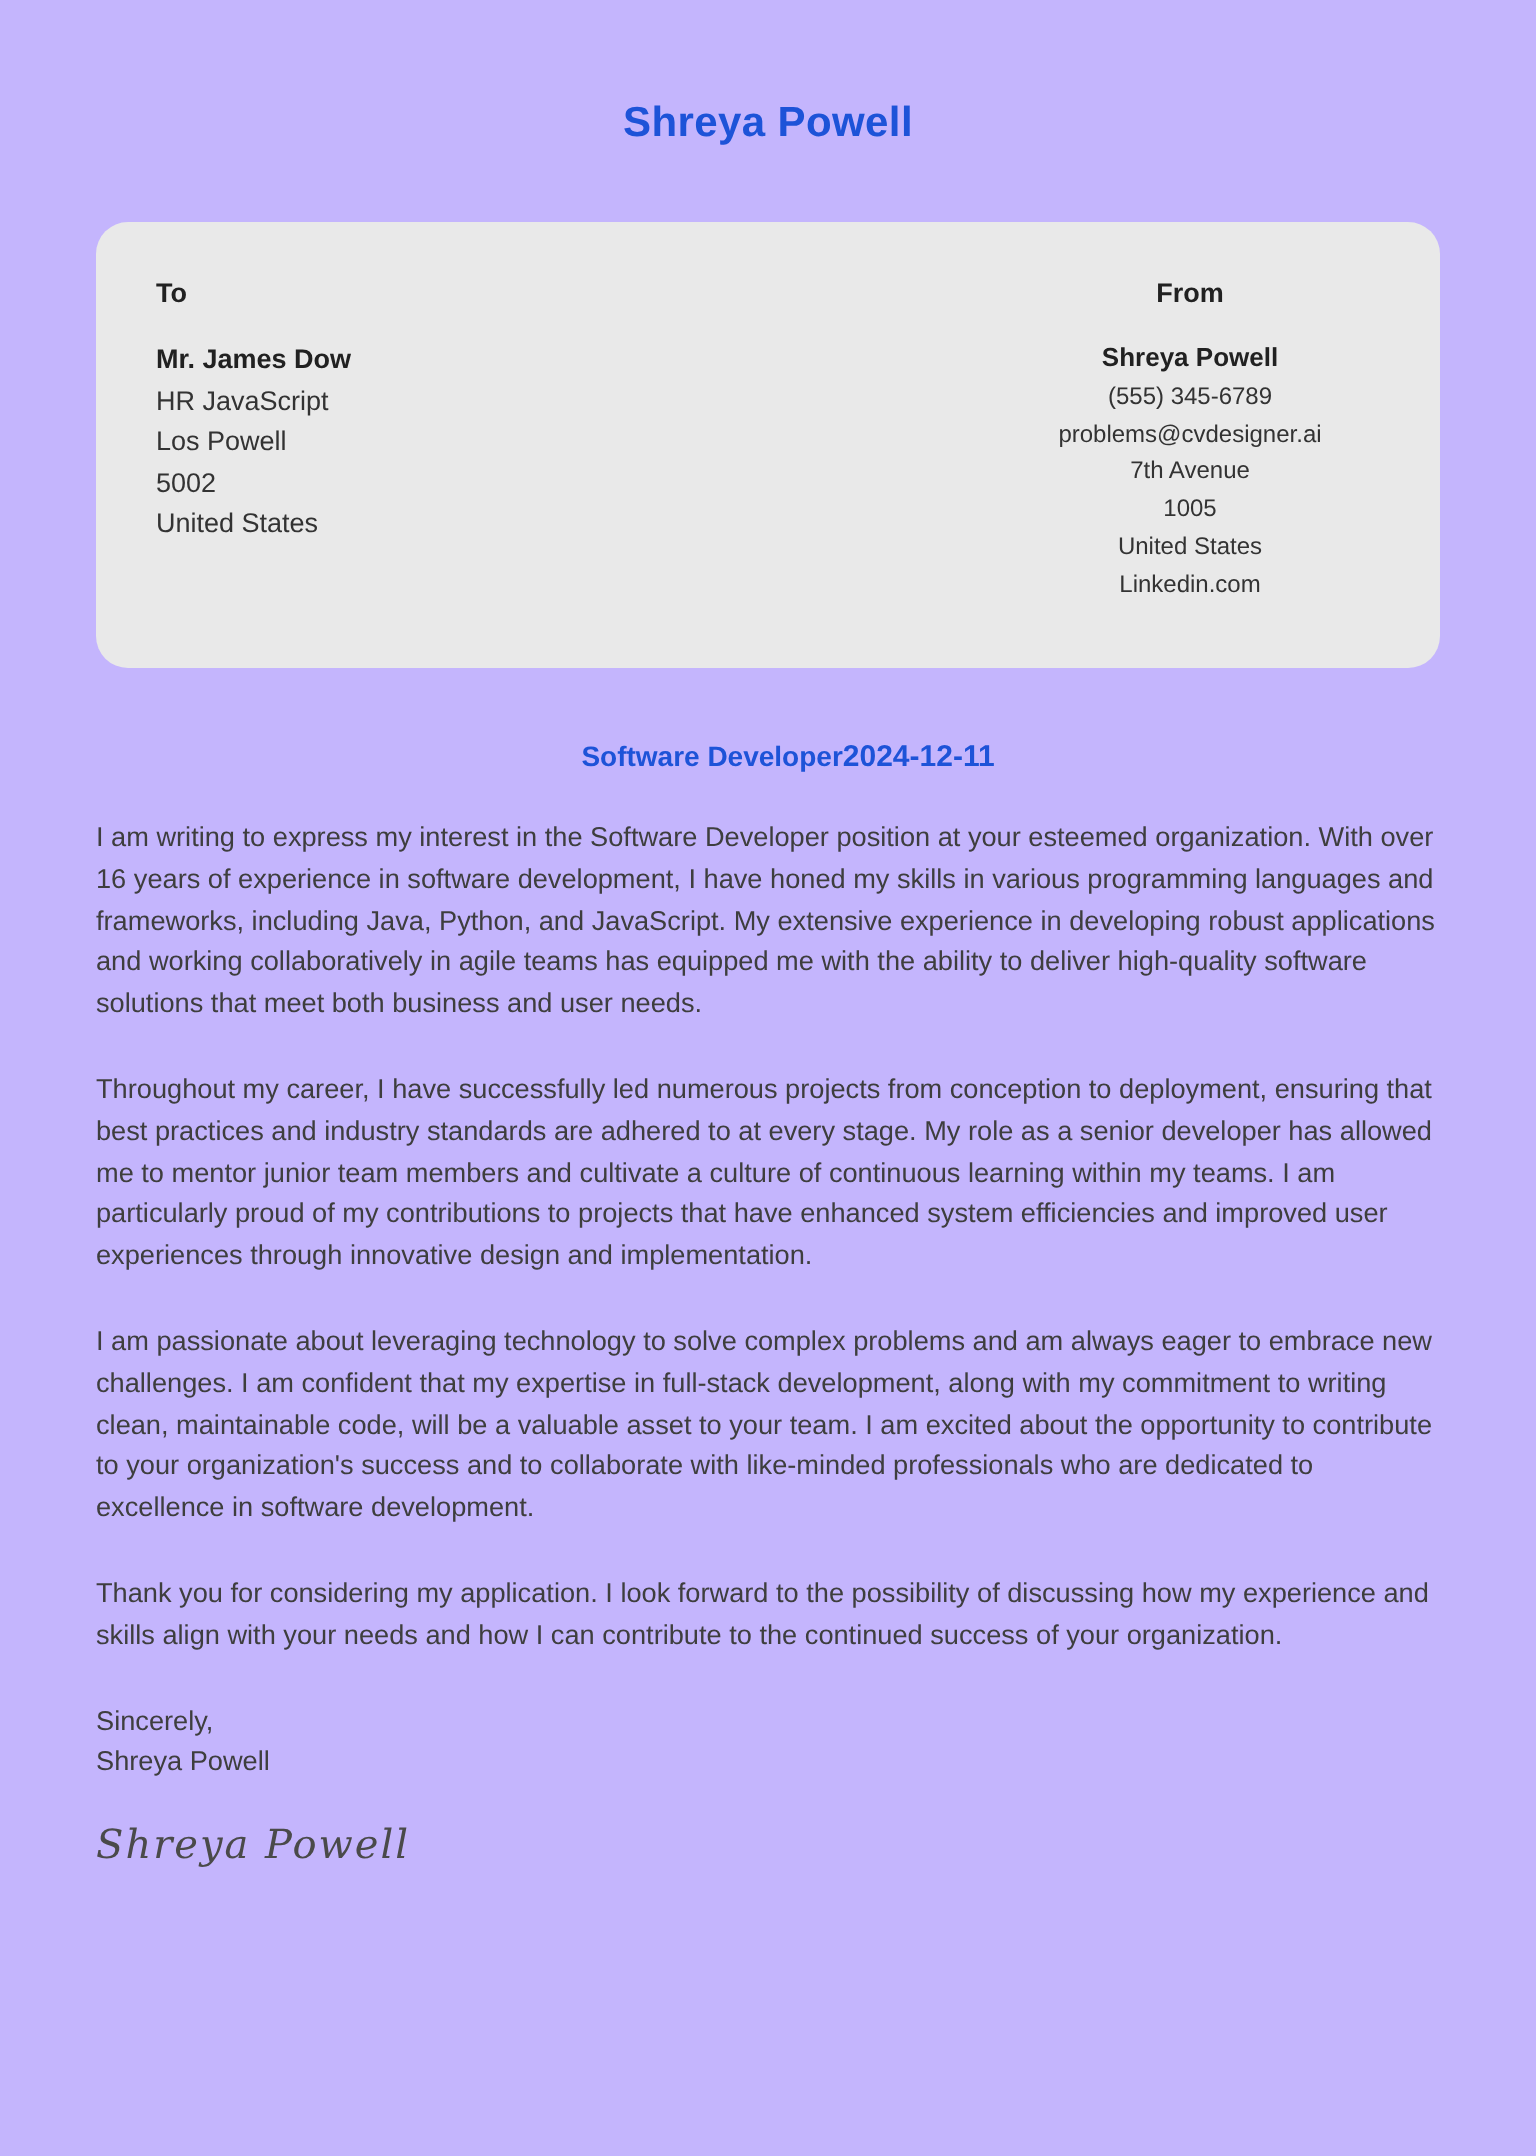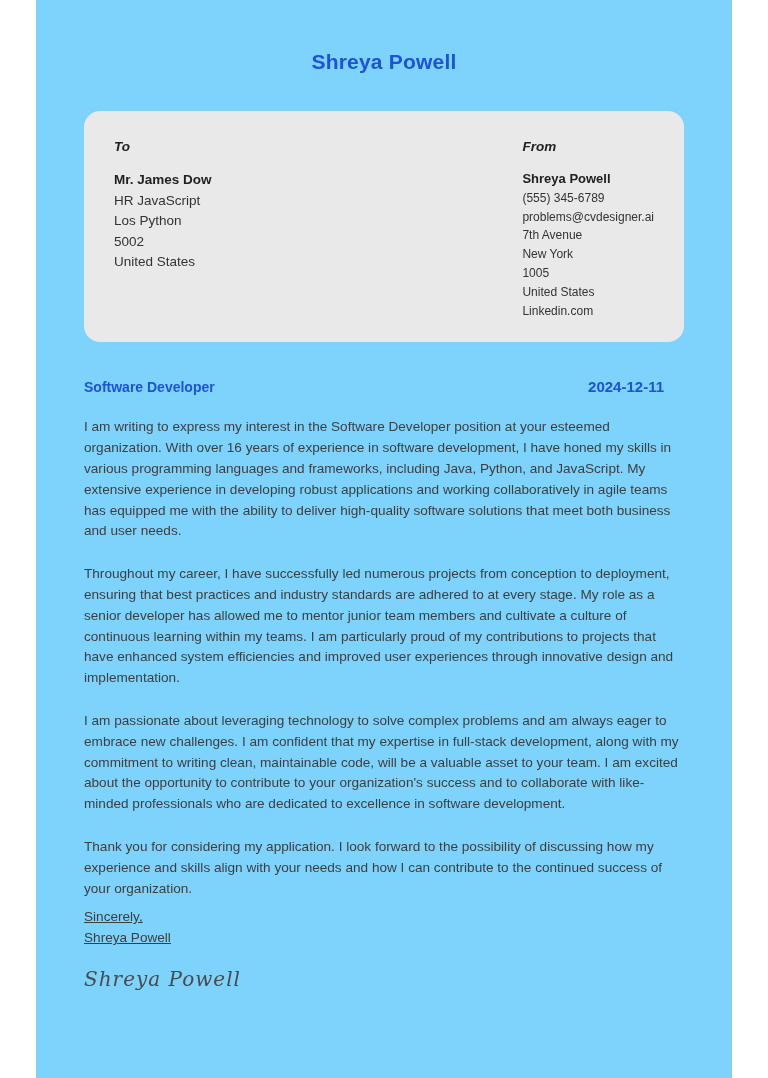--- a/index.html
+++ b/index.html
@@ -1,49 +1,48 @@
 <!DOCTYPE html>
 <html><head>
 <meta charset="utf-8">
 <style>
   * { margin: 0; padding: 0; box-sizing: border-box; }
   html, body { background: #ffffff; }
   .page {
     position: relative;
-    width: 696px;
+    width: 768px;
     height: 1078px;
     margin: 0 auto;
-    background: #7dd3fc;
+    background: #c4b5fd;
     font-family: "Liberation Sans", sans-serif;
     overflow: hidden;
   }
   .doc-title {
     margin-top: 50px;
     text-align: center;
     font-size: 21px;
     font-weight: 700;
     color: #1d53d8;
     letter-spacing: 0.2px;
   }
   .address-panel {
     margin: 37px 48px 0 48px;
     background: #e9e9e9;
     border-radius: 16px;
     padding: 28px 30px 22px 30px;
     display: flex;
     min-height: 223px;
   }
   .col-to { width: 422px; }
-  .col-from { flex: 1; }
+  .col-from { flex: 1; text-align: center; }
   .addr-label {
     font-size: 13.5px;
     font-weight: 700;
     color: #212121;
     margin-bottom: 16px;
-    font-style: italic;
   }
   .addr-name-to {
     font-size: 13.5px;
     font-weight: 700;
     color: #212121;
     line-height: 20.6px;
   }
   .addr-line-to {
     font-size: 13.5px;
     color: #333333;
@@ -54,44 +53,44 @@
     font-weight: 700;
     color: #212121;
     line-height: 18.8px;
   }
   .addr-line-from {
     font-size: 12px;
     color: #333333;
     line-height: 18.8px;
   }
   .job-row {
-    margin: 36px 68px 0 48px;
+    margin: 36px 28px 0 48px;
     display: flex;
-    justify-content: space-between;
+    justify-content: center;
     align-items: baseline;
   }
   .job-title {
     font-size: 14px;
     font-weight: 700;
     color: #1d53d8;
   }
   .job-date {
     font-size: 15px;
     font-weight: 700;
     color: #1d53d8;
   }
   .letter-body {
     margin: 0 48px;
     color: #3e3e3e;
     font-size: 13.6px;
     line-height: 20.8px;
   }
   .salutation { margin-top: 28px; }
   .letter-body p.para { margin-top: 22px; }
-  .closing-block { margin-top: 8px; text-decoration: underline; }
+  .closing-block { margin-top: 22px; }
   .signature {
     margin: 18px 48px 0 48px;
     font-family: "DejaVu Serif", serif;
     font-style: italic;
     font-size: 20px;
     color: #4a4a4a;
     letter-spacing: 1px;
   }
 </style>
 </head>
@@ -99,31 +98,30 @@
 
 <div class="page">
 
   <h1 class="doc-title">Shreya Powell</h1>
 
   <div class="address-panel">
     <div class="col-to">
       <div class="addr-label">To</div>
       <div class="addr-name-to">Mr. James Dow</div>
       <div class="addr-line-to">HR JavaScript</div>
-      <div class="addr-line-to">Los Python</div>
+      <div class="addr-line-to">Los Powell</div>
       <div class="addr-line-to">5002</div>
       <div class="addr-line-to">United States</div>
     </div>
     <div class="col-from">
       <div class="addr-label">From</div>
       <div class="addr-name-from">Shreya Powell</div>
       <div class="addr-line-from">(555) 345-6789</div>
       <div class="addr-line-from">problems@cvdesigner.ai</div>
       <div class="addr-line-from">7th Avenue</div>
-      <div class="addr-line-from">New York</div>
       <div class="addr-line-from">1005</div>
       <div class="addr-line-from">United States</div>
       <div class="addr-line-from">Linkedin.com</div>
     </div>
   </div>
 
   <div class="job-row">
     <div class="job-title">Software Developer</div>
     <div class="job-date">2024-12-11</div>
   </div>

